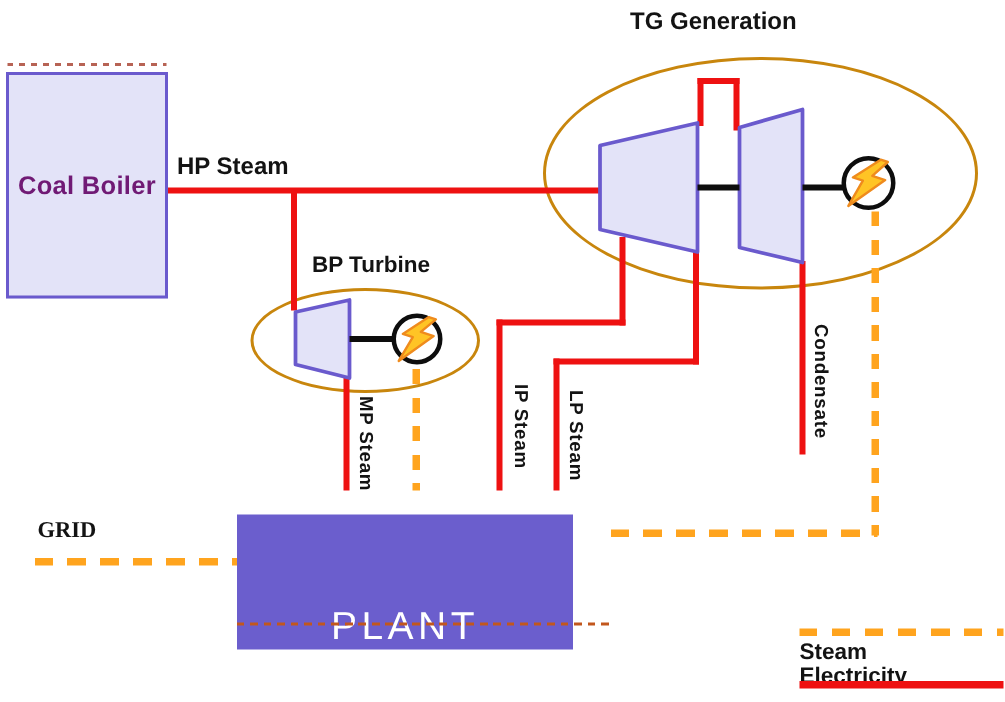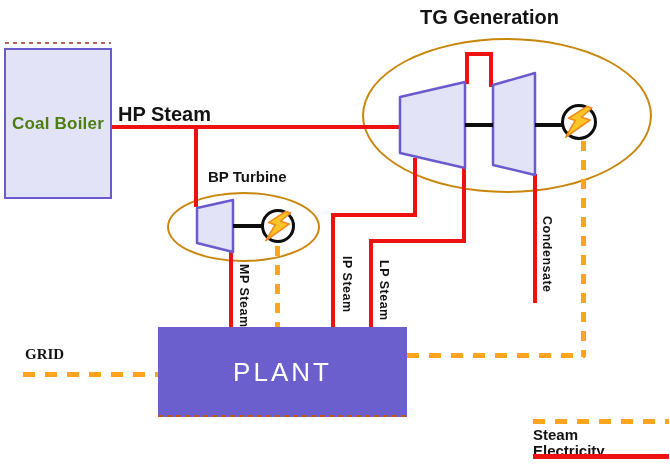--- a/index.html
+++ b/index.html
@@ -23,28 +23,28 @@
   .elec-h{position:absolute;height:5px;
     background:repeating-linear-gradient(90deg,var(--elec) 0 12px,transparent 12px 22px);}
   .elec-v{position:absolute;width:5px;
     background:repeating-linear-gradient(180deg,var(--elec) 0 10px,transparent 10px 19px);}
   
   .boiler{
     position:absolute;left:4px;top:48px;width:108px;height:151px;
     background:var(--comp-fill);border:2.5px solid var(--comp-border);
     display:flex;align-items:center;justify-content:center;box-sizing:border-box;
   }
-  .boiler-label{font-size:17px;font-weight:bold;letter-spacing:.2px;color:#4d7c0f;}
+  .boiler-label{font-size:17px;font-weight:bold;letter-spacing:.2px;color:#701a75;}
   .boiler-topdash{
     position:absolute;left:5px;top:42px;width:106px;height:2px;
     background:repeating-linear-gradient(90deg,rgba(165,60,42,.8) 0 4px,transparent 4px 8px);
   }
   .plant{
-    position:absolute;left:158px;top:327px;width:249px;height:90px;
-    background:var(--plant-fill);display:flex;align-items:center;justify-content:center;
+    position:absolute;left:158px;top:343px;width:224px;height:90px;
+    background:var(--plant-fill);display:flex;align-items:flex-end;justify-content:center;
   }
   .plant-label{color:#fff;font-size:26px;letter-spacing:3px;font-weight:normal;}
   .plant-bottomdash{
     position:absolute;left:158px;top:415px;width:249px;height:2px;
     background:repeating-linear-gradient(90deg,#c2571d 0 5px,transparent 5px 9px);
   }
   
   .ellipse{
     position:absolute;border:2.5px solid var(--ellipse);border-radius:50%;box-sizing:border-box;
     background:transparent;
@@ -55,21 +55,21 @@
   .gen-circle{
     position:absolute;border:3.5px solid #0d0d0d;border-radius:50%;background:#fff;box-sizing:border-box;
   }
   .gen-bp{left:261px;top:209px;width:34px;height:34px;}
   .gen-tg{left:561px;top:104px;width:36px;height:36px;}
   .bolt{position:absolute;pointer-events:none;}
   .shaft{position:absolute;height:3.5px;background:#0d0d0d;}
   
   .lbl{position:absolute;font-weight:bold;color:#131313;white-space:nowrap;}
   .lbl-15{font-size:15px;}
-  .lbl-16{font-size:20px;}
+  .lbl-16{font-size:16px;}
   .vlbl{
     position:absolute;font-weight:bold;font-size:12.5px;color:#131313;
     writing-mode:vertical-rl;white-space:nowrap;letter-spacing:.5px;
   }
   .legend-steam-line{position:absolute;height:4.5px;background:var(--steam);}
   svg.overlay{position:absolute;left:0;top:0;pointer-events:none;}
 </style>
 </head>
 <body>
 

